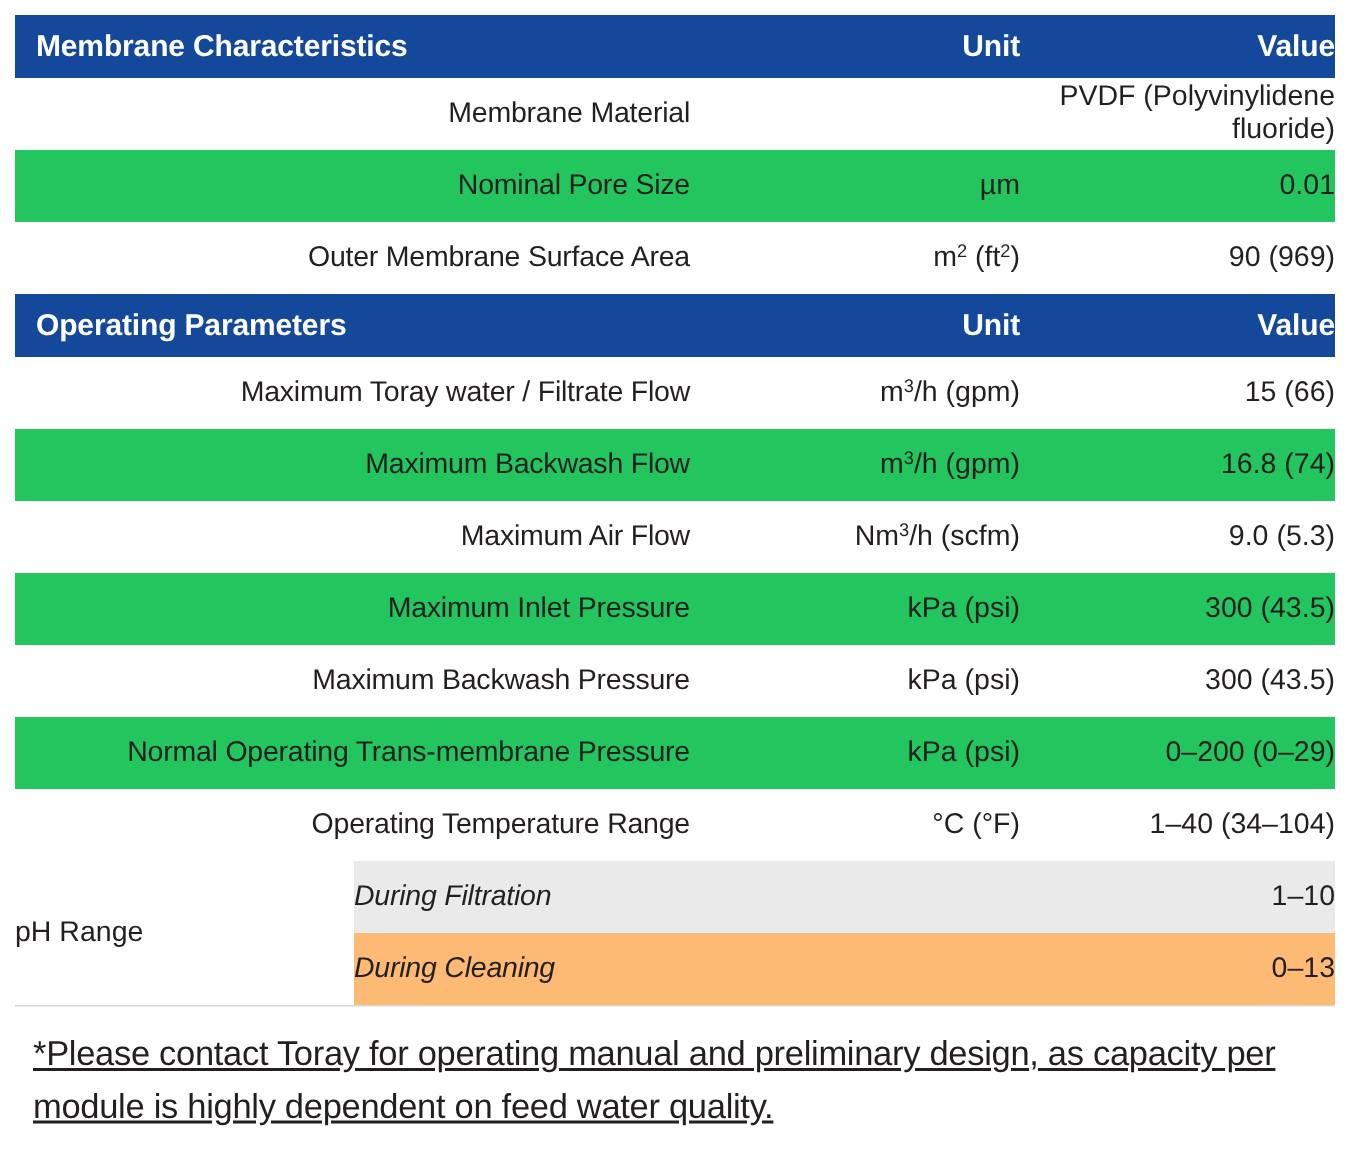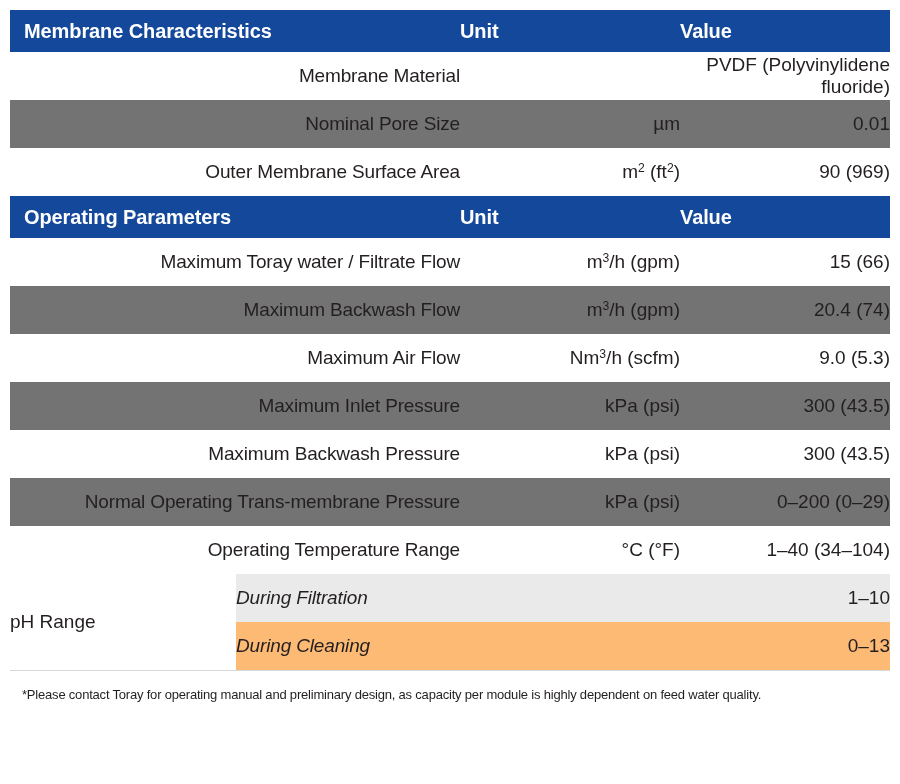--- a/index.html
+++ b/index.html
@@ -44,42 +44,42 @@
     padding: 0;
     vertical-align: middle;
     letter-spacing: -0.1px;
   }
   tr.section-header td.sh-title {
     padding-left: 14px;
     text-align: left;
   }
   tr.section-header td.sh-unit,
   tr.section-header td.sh-value {
-    text-align: left;
+    text-align: right;
   }
 
   
   tr.data-row td {
     height: 48px;
     font-size: 19px;
     vertical-align: middle;
     padding: 0;
     color: #231f20;
   }
   tr.data-row td.cell-label {
     padding-left: 14px;
     text-align: right;
     letter-spacing: -0.15px;
   }
   tr.data-row td.cell-unit,
   tr.data-row td.cell-value {
     text-align: right;
   }
 
-  tr.row-shade td { background: #737373; }
+  tr.row-shade td { background: #22c55e; }
   tr.row-plain td { background: #ffffff; }
 
   
   td.ph-label {
     background: #ffffff !important;
     padding-left: 14px;
     text-align: left;
     vertical-align: middle;
     font-size: 19px;
     color: #231f20;
@@ -104,24 +104,25 @@
   
   .footnote-rule {
     width: 880px;
     height: 1px;
     background: #d8d8d8;
     margin: 0 0 0 0;
   }
   .footnote {
     width: 880px;
     padding: 14px 4px 0 12px;
-    font-size: 13px;
+    font-size: 23px;
     line-height: 1.50;
     color: #231f20;
     letter-spacing: -0.2px;
+    text-decoration: underline;
   }
 </style>
 </head>
 <body>
 
 <div class="spec-sheet">
 
   <table class="spec-table">
     <colgroup>
       <col class="c-label">
@@ -163,21 +164,21 @@
 
       <tr class="data-row row-plain">
         <td class="cell-label" colspan="2">Maximum Toray water / Filtrate Flow</td>
         <td class="cell-unit"><span>m</span><sup>3</sup><span>/h (gpm)</span></td>
         <td class="cell-value">15 (66)</td>
       </tr>
 
       <tr class="data-row row-shade">
         <td class="cell-label" colspan="2">Maximum Backwash Flow</td>
         <td class="cell-unit"><span>m</span><sup>3</sup><span>/h (gpm)</span></td>
-        <td class="cell-value">20.4 (74)</td>
+        <td class="cell-value">16.8 (74)</td>
       </tr>
 
       <tr class="data-row row-plain">
         <td class="cell-label" colspan="2">Maximum Air Flow</td>
         <td class="cell-unit"><span>Nm</span><sup>3</sup><span>/h (scfm)</span></td>
         <td class="cell-value">9.0 (5.3)</td>
       </tr>
 
       <tr class="data-row row-shade">
         <td class="cell-label" colspan="2">Maximum Inlet Pressure</td>

